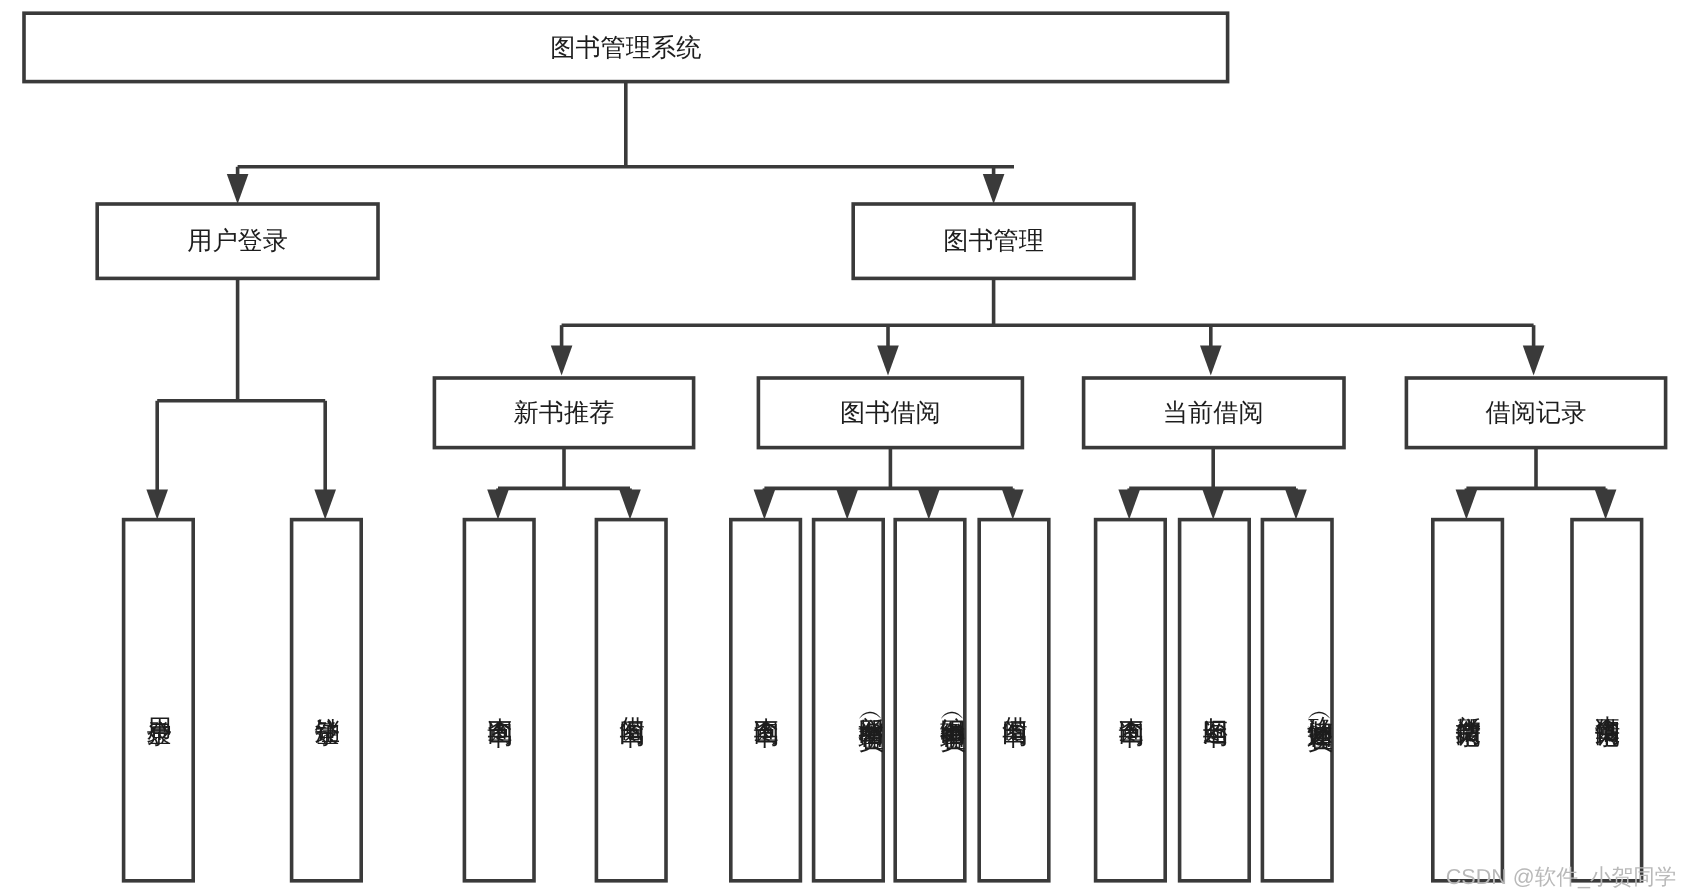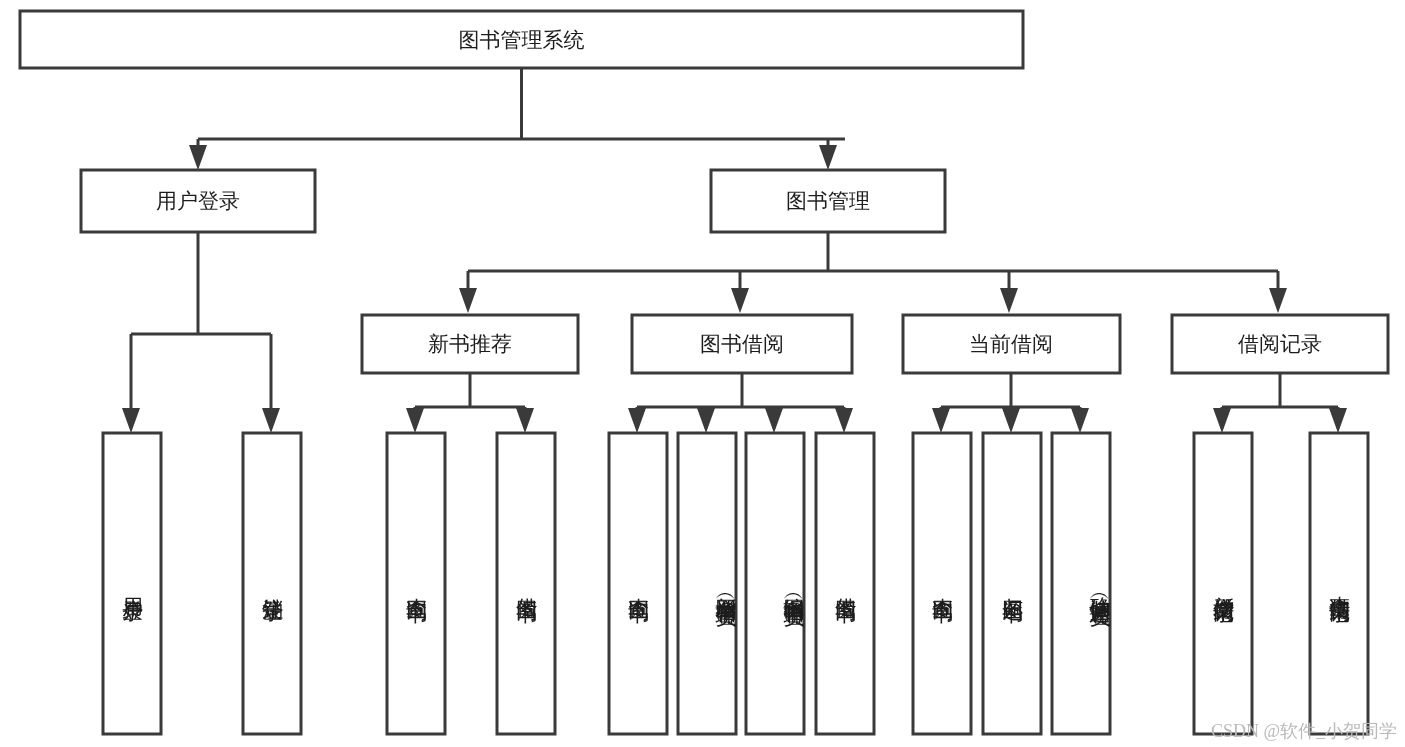--- a/index.html
+++ b/index.html
@@ -56,21 +56,21 @@
     color: #1d1d1d;
     letter-spacing: 1.5px;
     white-space: nowrap;
     text-align: center;
     pointer-events: none;
   }
   .watermark {
     position: absolute;
     right: 8px;
     bottom: 4px;
-    font-family: Liberation Serif, serif;
+    font-family: Liberation Sans, sans-serif;
     font-size: 18px;
     color: #b9b9b9;
     white-space: nowrap;
   }
 </style>
 </head>
 <body>
 
 <div id="diagram-root">
 

